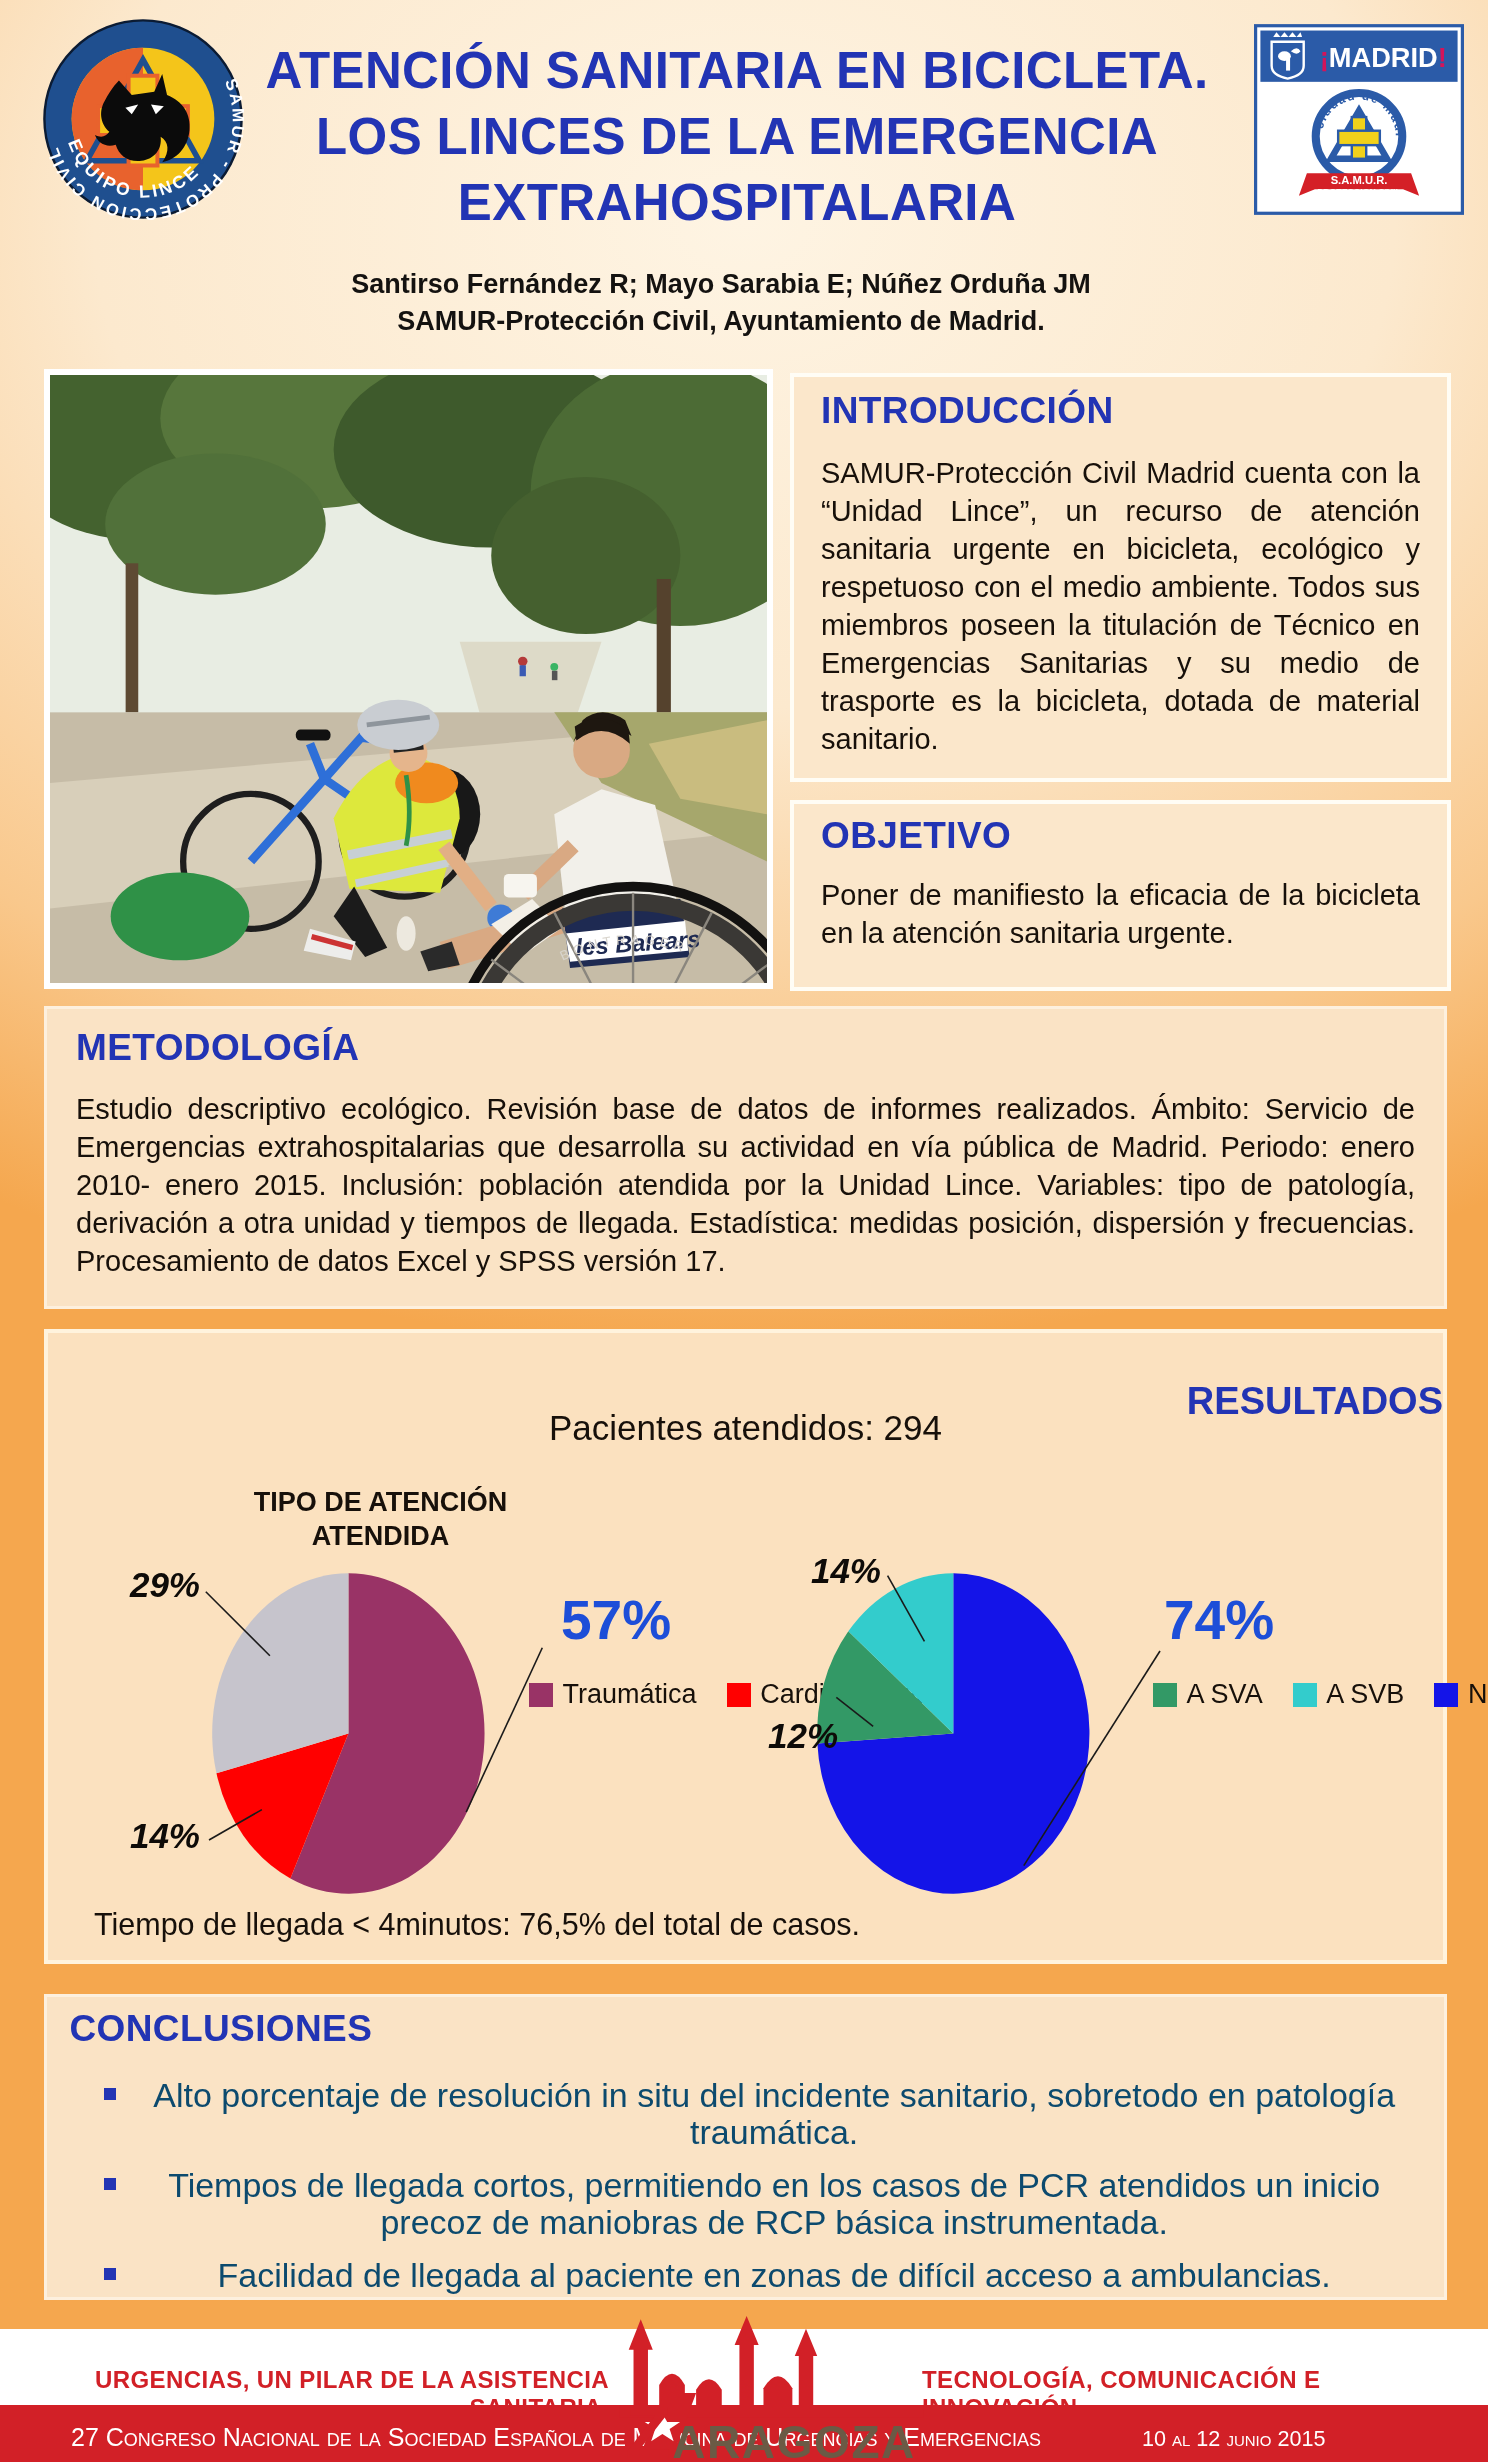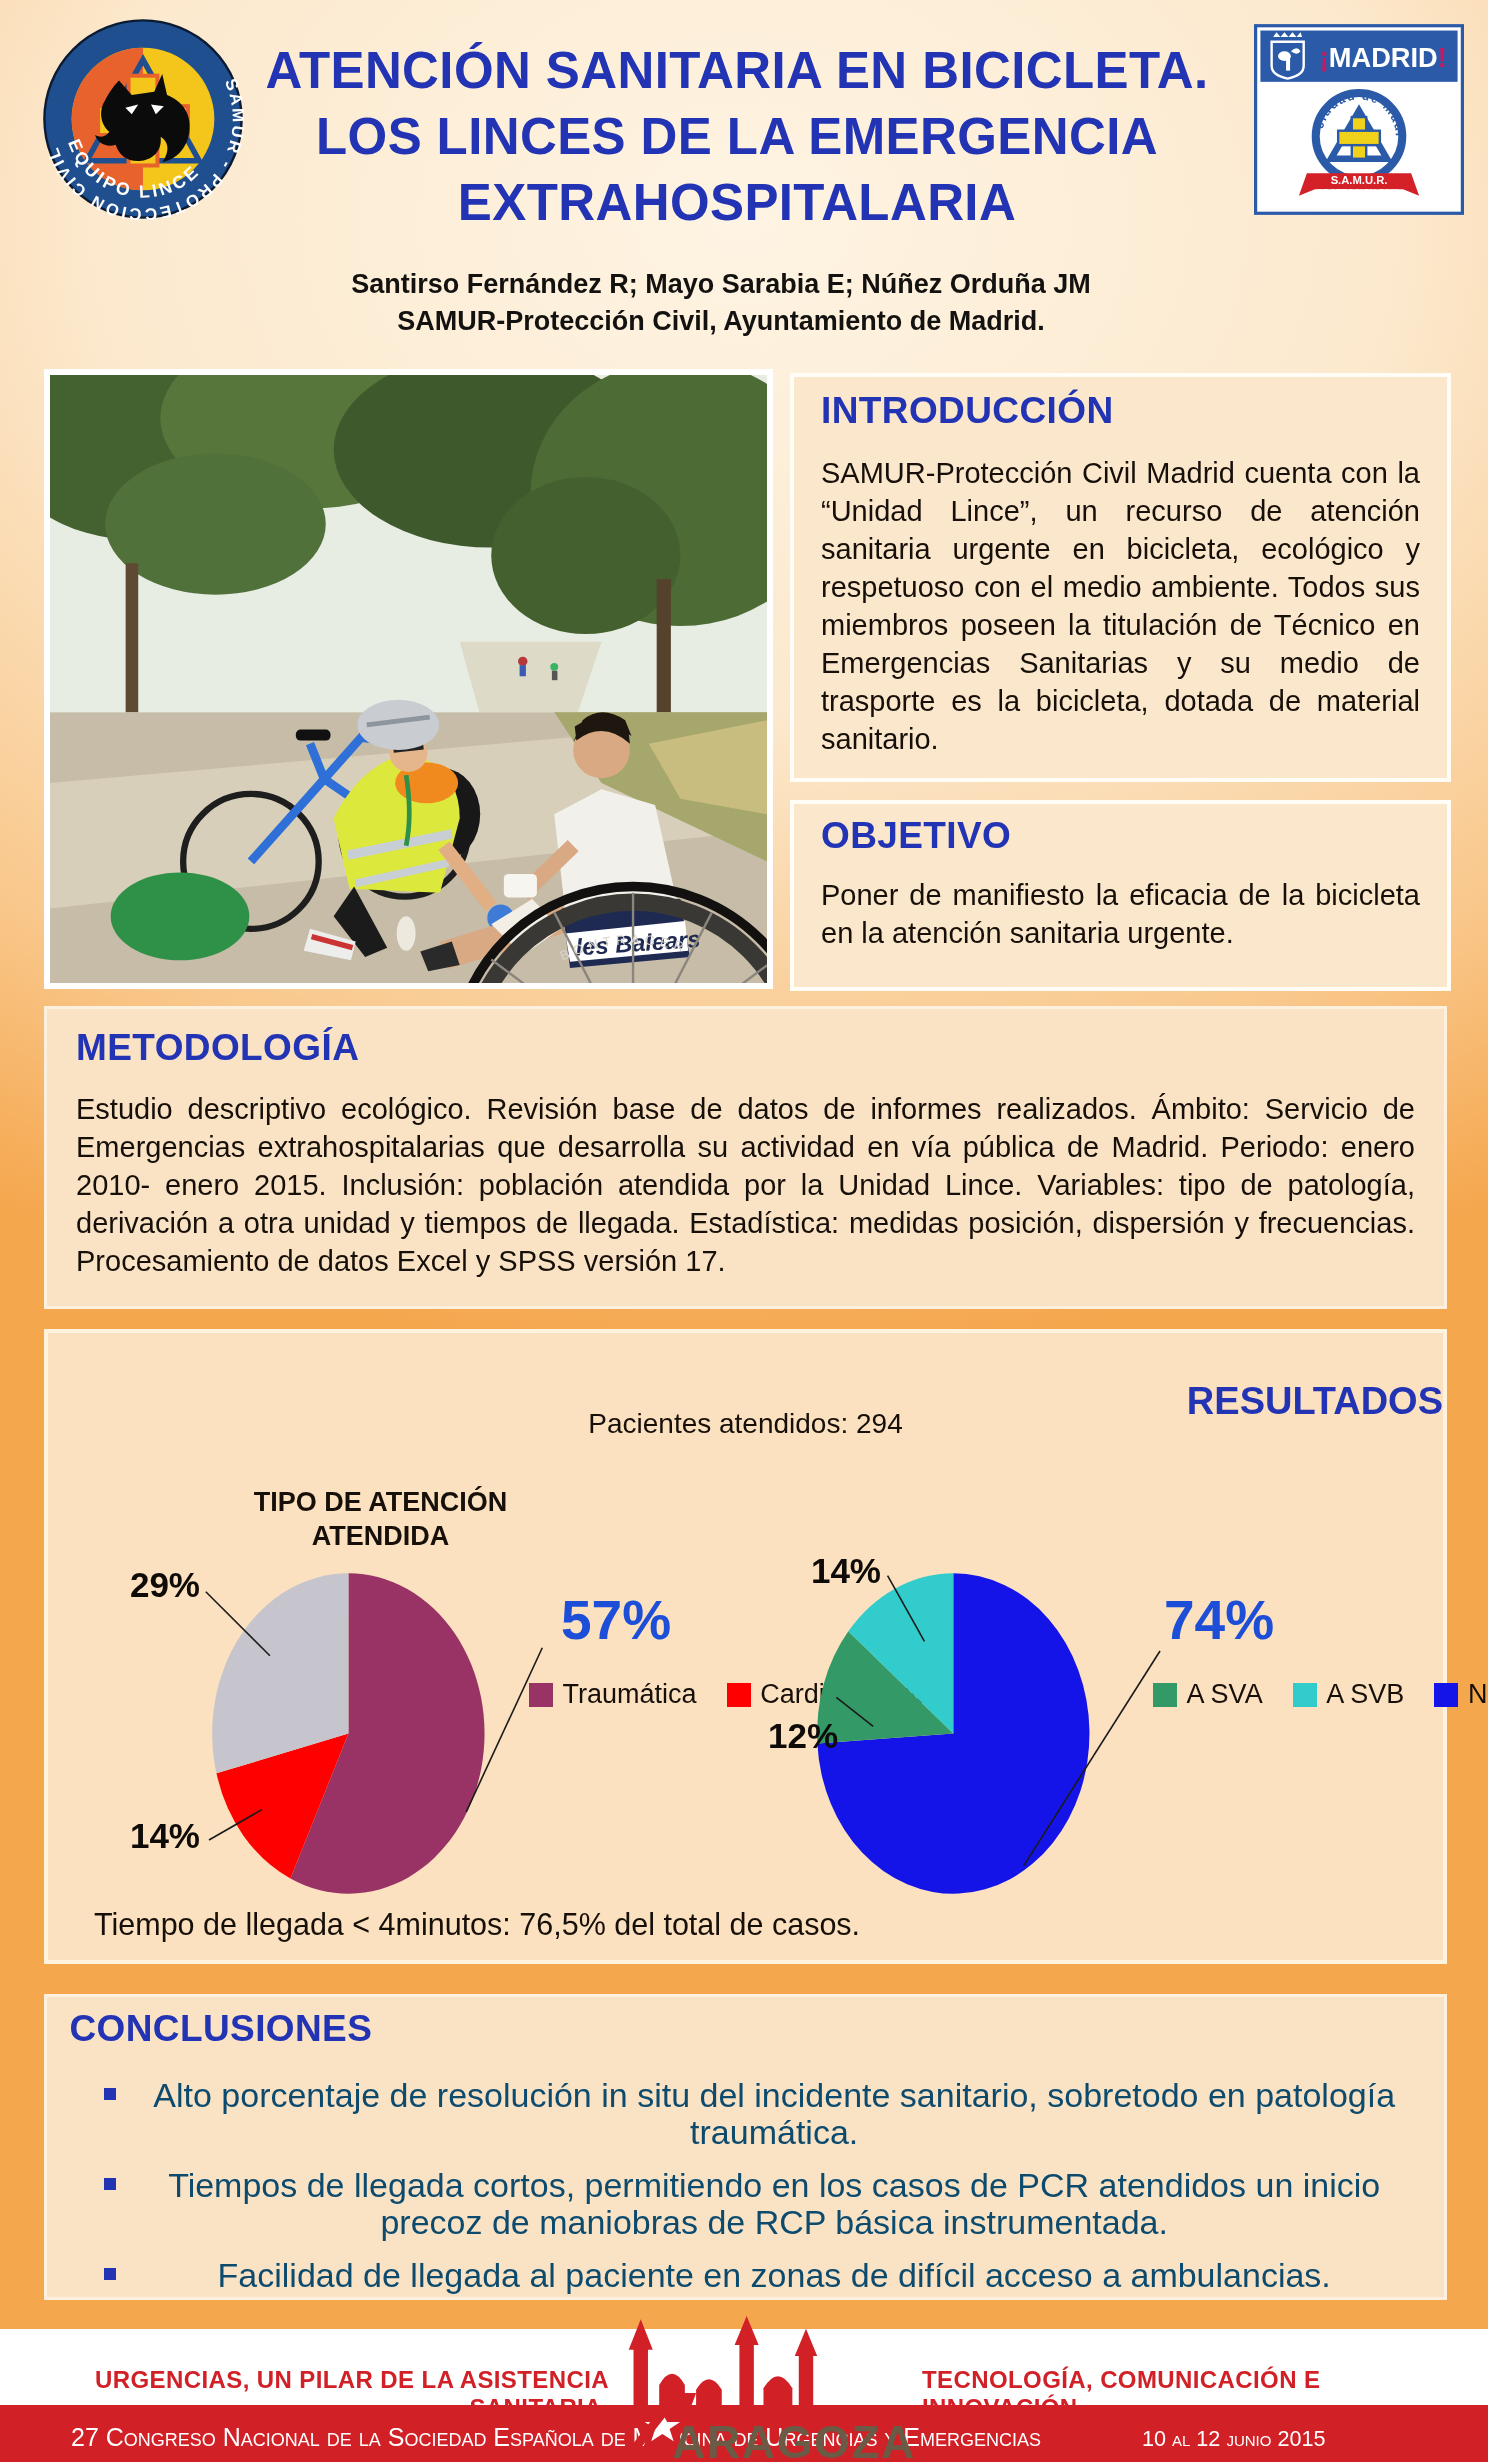--- a/index.html
+++ b/index.html
@@ -8,23 +8,23 @@
     background-color:#F5A74E;
     background-image:radial-gradient(115% 52% at 50% 9%, #FEF4E3 0%, #FCE9CE 38%, #F9C88C 68%, #F5A74E 88%);}
   .abs{position:absolute;}
   .panel{position:absolute;background:#FBE7CB;border:4px solid #FFFDF5;box-sizing:border-box;}
   .panel-plain{position:absolute;background:#FAE3C5;border:3.2px solid rgba(255,252,243,.55);box-sizing:border-box;}
   .sec-h{font-size:37px;font-weight:bold;color:#2234B4;letter-spacing:0.4px;}
   .body-txt{font-size:29px;line-height:38px;color:#17100A;text-align:justify;}
   .title{font-size:51px;line-height:66px;font-weight:bold;color:#2234B4;text-align:center;letter-spacing:0.4px;}
   .authors{font-size:27px;line-height:37px;font-weight:bold;color:#141210;text-align:center;}
   .res-head{font-size:38px;font-weight:bold;color:#2234B4;text-align:right;margin-top:26px;}
-  .patients{font-size:28px;color:#17100A;text-align:center;}
+  .patients{font-size:35px;color:#17100A;text-align:center;}
   .chart-title{font-size:27px;line-height:34px;font-weight:bold;color:#17100A;text-align:center;}
-  .pct{font-size:35px;font-weight:bold;color:#0E0B08;}
+  .pct{font-size:35px;font-weight:bold;color:#0E0B08;font-style:italic;}
   .pct-big{font-size:55px;font-weight:bold;color:#1d4ed8;}
   .legend{display:flex;flex-direction:row;gap:30px;}
   .legend-row{display:flex;align-items:center;gap:9.6px;}
   .legend-row span{font-size:27px;color:#17100A;white-space:nowrap;}
   .time-note{font-size:30.5px;color:#17100A;}
   .bullets{list-style:none;margin:0;padding:0;}
   .bullets li{position:relative;padding-left:40px;font-size:34px;line-height:37px;color:#0c4a6e;margin-bottom:16px;text-align:center;}
   .bullets li::before{content:"";position:absolute;left:8px;top:11.2px;width:12px;height:12px;background:#2234B4;}
   .footer-white{position:absolute;left:0;top:2329px;width:1488px;height:77px;background:#FFFFFF;}
   .footer-red{position:absolute;left:0;top:2405px;width:1488px;height:57px;background:#D22027;}

